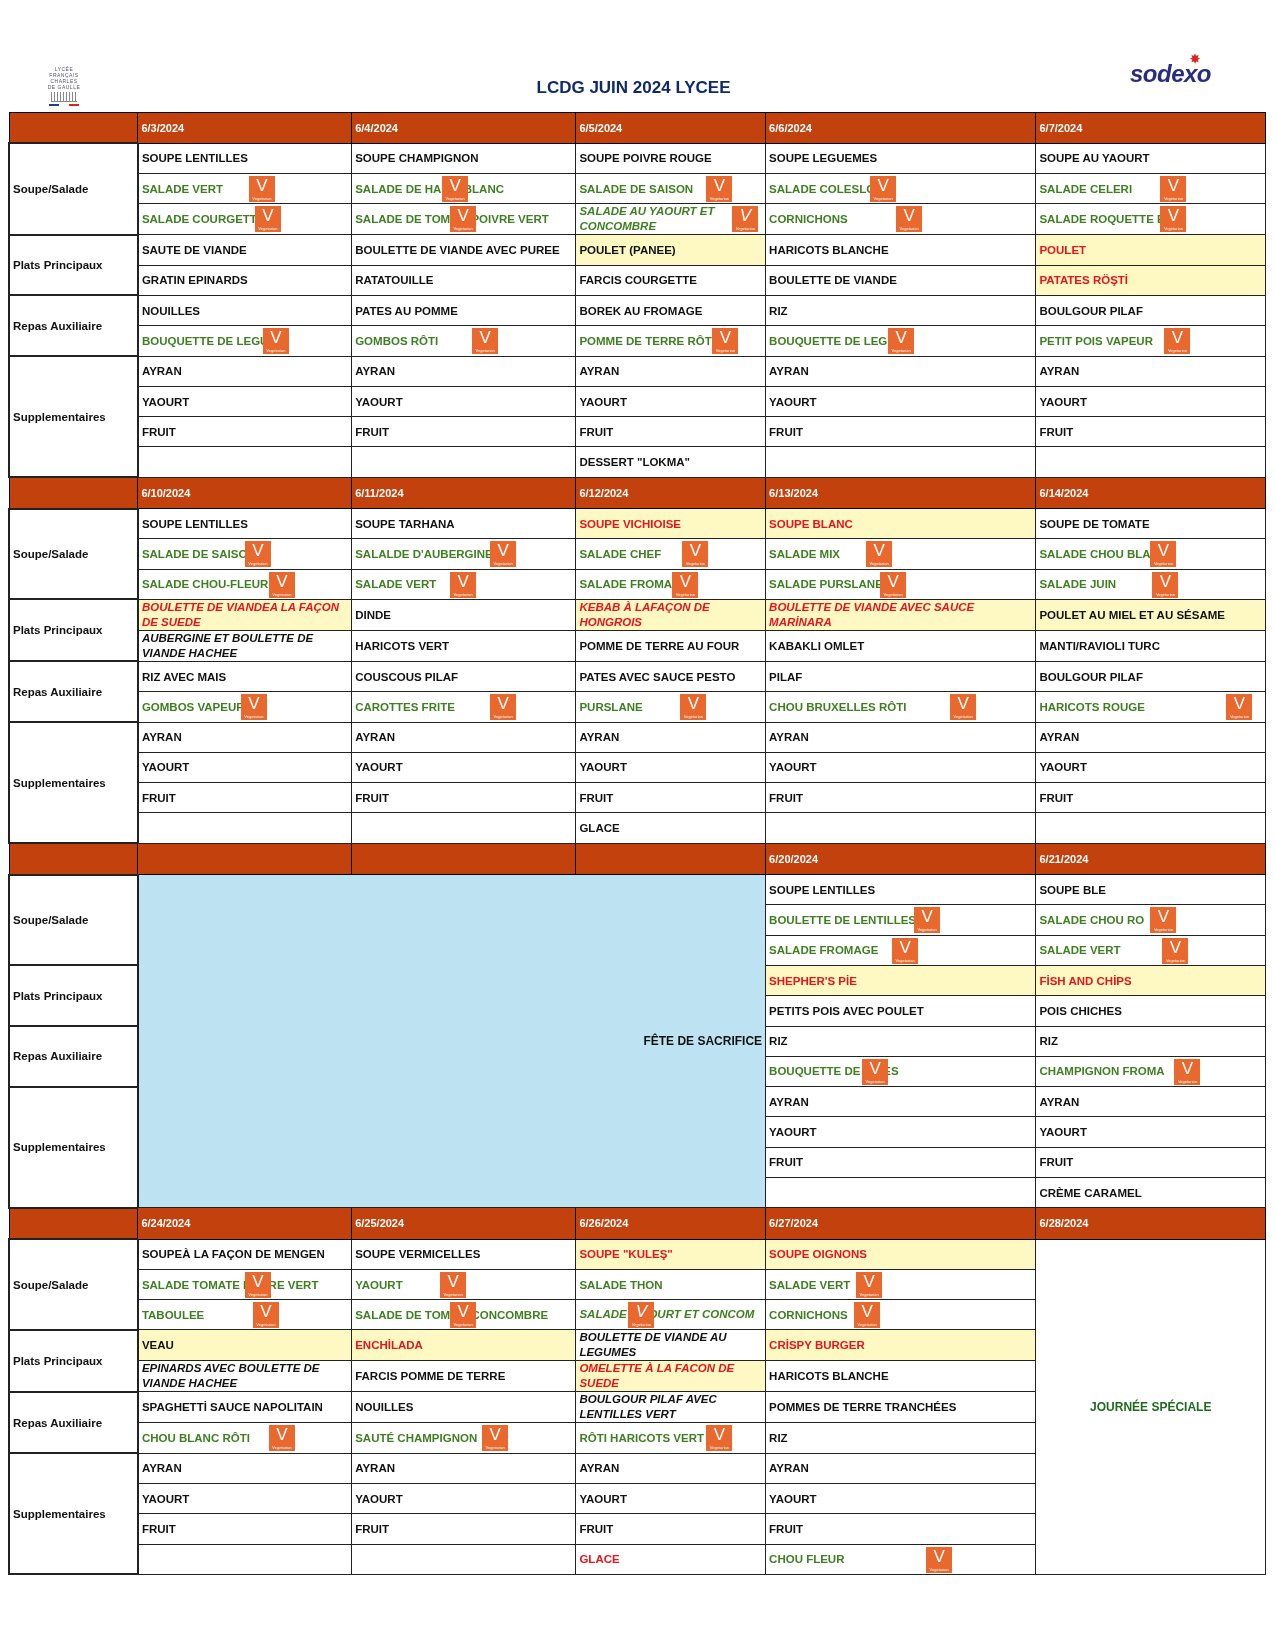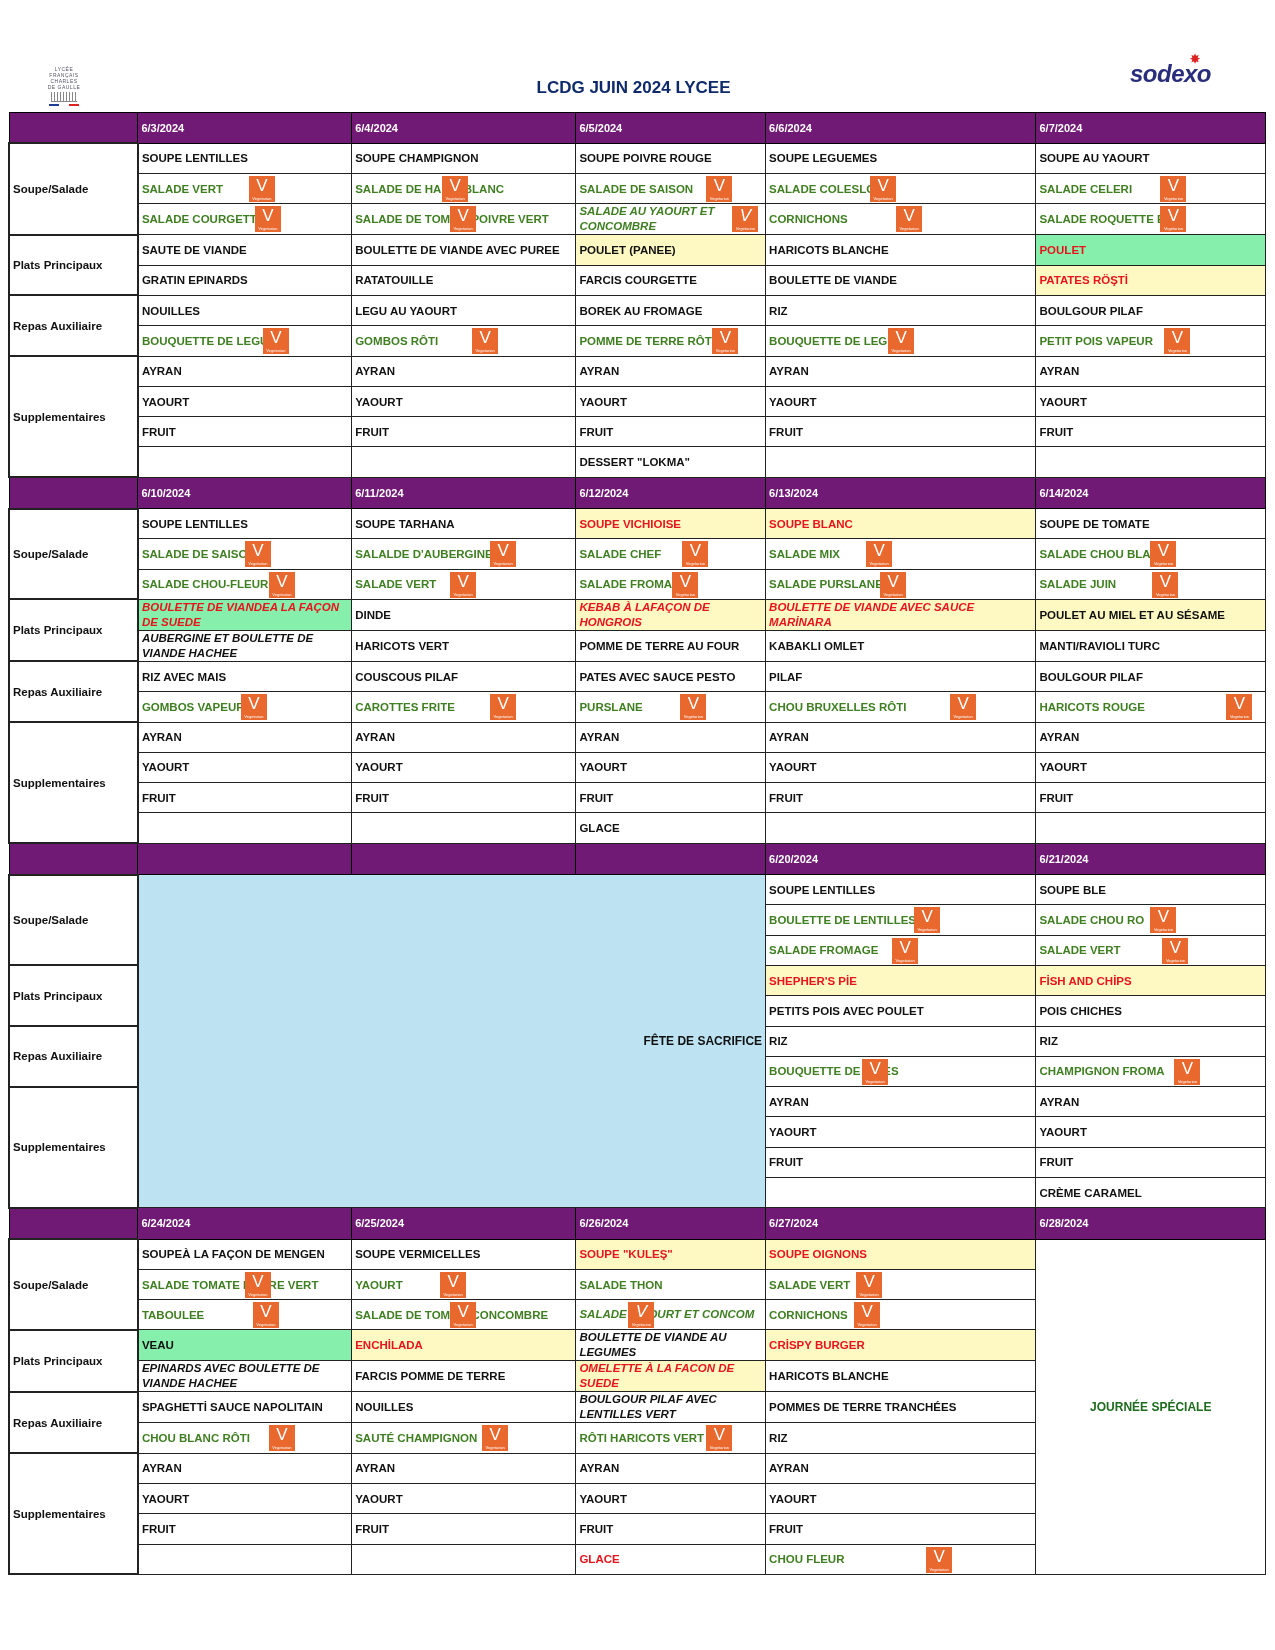--- a/index.html
+++ b/index.html
@@ -7,26 +7,26 @@
   .logo-left{position:absolute;left:44px;top:66px;width:40px;height:34px;}
   .logo-left .txt{font-size:5px;color:#556;text-align:center;letter-spacing:0.5px;line-height:6px;}
   .logo-left .cols{margin:2px auto 0;width:26px;height:9px;background:repeating-linear-gradient(90deg,#888 0 1px,#fff 1px 3px);border-bottom:1px solid #888;}
   .logo-left .flag{margin:2px auto 0;width:30px;height:2px;background:linear-gradient(90deg,#1b3f94 0 33%,#fff 33% 66%,#d22 66%);}
   .title{position:absolute;left:0;right:8px;top:78px;text-align:center;font-size:17px;font-weight:bold;color:#0e2a6b;}
   .sodexo{position:absolute;left:1130px;top:60px;font-size:24px;font-style:italic;color:#2a2d7c;font-weight:bold;letter-spacing:-0.5px;}
   .sodexo .star{position:absolute;left:60px;top:-8px;font-size:12px;color:#d22;font-style:normal;}
   table.menu{position:absolute;left:8px;top:112px;border-collapse:collapse;table-layout:fixed;width:1258px;}
   table.menu td{border:1.5px solid #222;height:29.3px;padding:0 3px;font-size:11.5px;font-weight:bold;color:#111;position:relative;overflow:hidden;white-space:nowrap;line-height:14px;vertical-align:middle;}
   table.menu td.wrap{white-space:normal;line-height:15px;font-style:italic;}
-  td.hdr{background:#701a75;color:#fff !important;font-size:11px !important;border-color:#000 !important;}
+  td.hdr{background:#c2410c;color:#fff !important;font-size:11px !important;border-color:#000 !important;}
   td.cat{font-size:11.5px !important;background:#fff;border-width:2.5px !important;}
   td.veg{color:#3f7f22 !important;margin-top:26px;}
   td.red{color:#e8141c !important;}
   td.pink{background:#fef9c3;}
-  td.blue{background:#86efac;}
+  td.blue{background:#fef9c3;}
   .vbadge{position:absolute;width:26px;height:26px;top:2px;background:#e8682d;color:#fff;text-align:center;font-size:17px;font-weight:normal;line-height:20px;}
   .vbadge small{position:absolute;left:0;right:0;bottom:1px;font-size:4px;line-height:5px;}
   td.holiday{background:#bde3f3;text-align:right;font-size:12px !important;}
   td.special{background:#fff;text-align:center;color:#1e6b1e !important;font-size:12px !important;}
 </style>
 </head>
 <body>
 
 <div class="logo-left">
   <div class="txt">
@@ -91,21 +91,21 @@
       <tr>
         <td class=""><span>GRATIN EPINARDS</span></td>
         <td class=""><span>RATATOUILLE</span></td>
         <td class=""><span>FARCIS COURGETTE</span></td>
         <td class=""><span>BOULETTE DE VIANDE</span></td>
         <td class="red pink"><span>PATATES RÖŞTİ</span></td>
       </tr>
       <tr>
         <td class="cat" rowspan="2">Repas Auxiliaire</td>
         <td class=""><span>NOUILLES</span></td>
-        <td class=""><span>LEGU AU YAOURT</span></td>
+        <td class=""><span>PATES AU POMME</span></td>
         <td class=""><span>BOREK AU FROMAGE</span></td>
         <td class=""><span>RIZ</span></td>
         <td class=""><span>BOULGOUR PILAF</span></td>
       </tr>
       <tr>
         <td class="veg"><span>BOUQUETTE DE LEGUM</span><div class="vbadge" style="left: 124px;"><span>V</span><small>Vegetarian</small></div></td>
         <td class="veg"><span>GOMBOS RÔTI</span><div class="vbadge" style="left: 120px;"><span>V</span><small>Vegetarian</small></div></td>
         <td class="veg"><span>POMME DE TERRE RÔTI</span><div class="vbadge" style="left: 136px;"><span>V</span><small>Vegetarian</small></div></td>
         <td class="veg"><span>BOUQUETTE DE LEGU</span><div class="vbadge" style="left: 122px;"><span>V</span><small>Vegetarian</small></div></td>
         <td class="veg"><span>PETIT POIS VAPEUR</span><div class="vbadge" style="left: 128px;"><span>V</span><small>Vegetarian</small></div></td>

